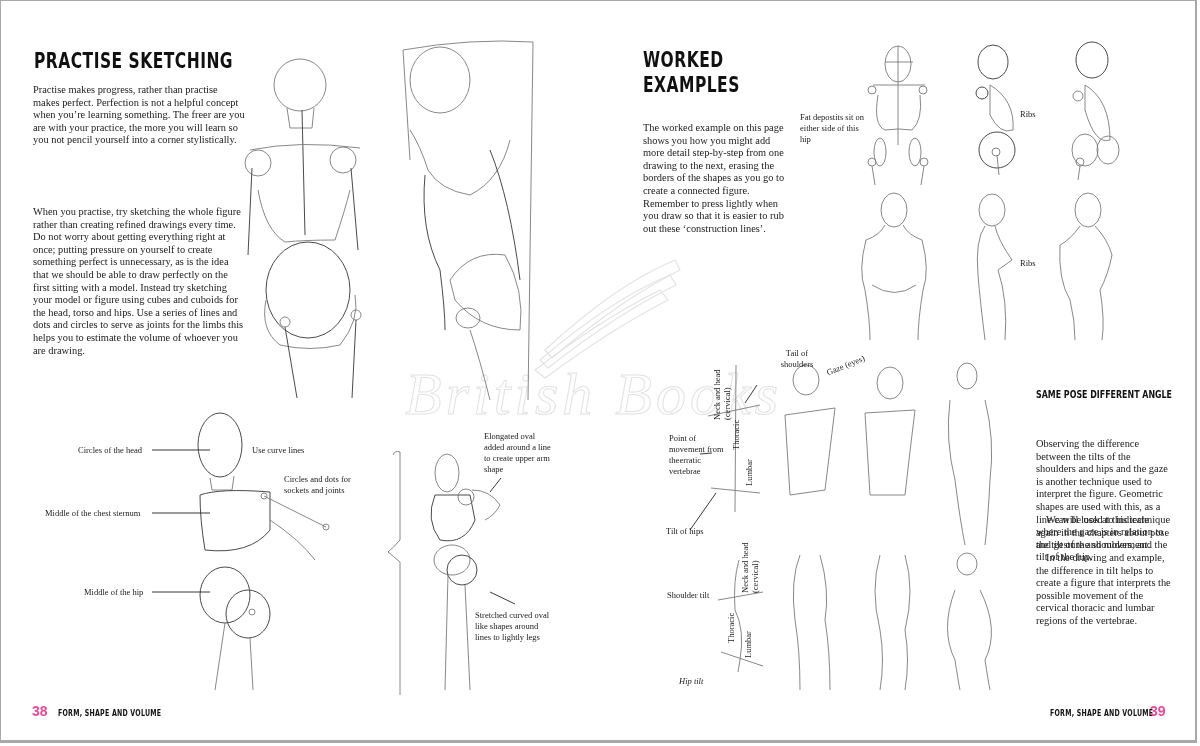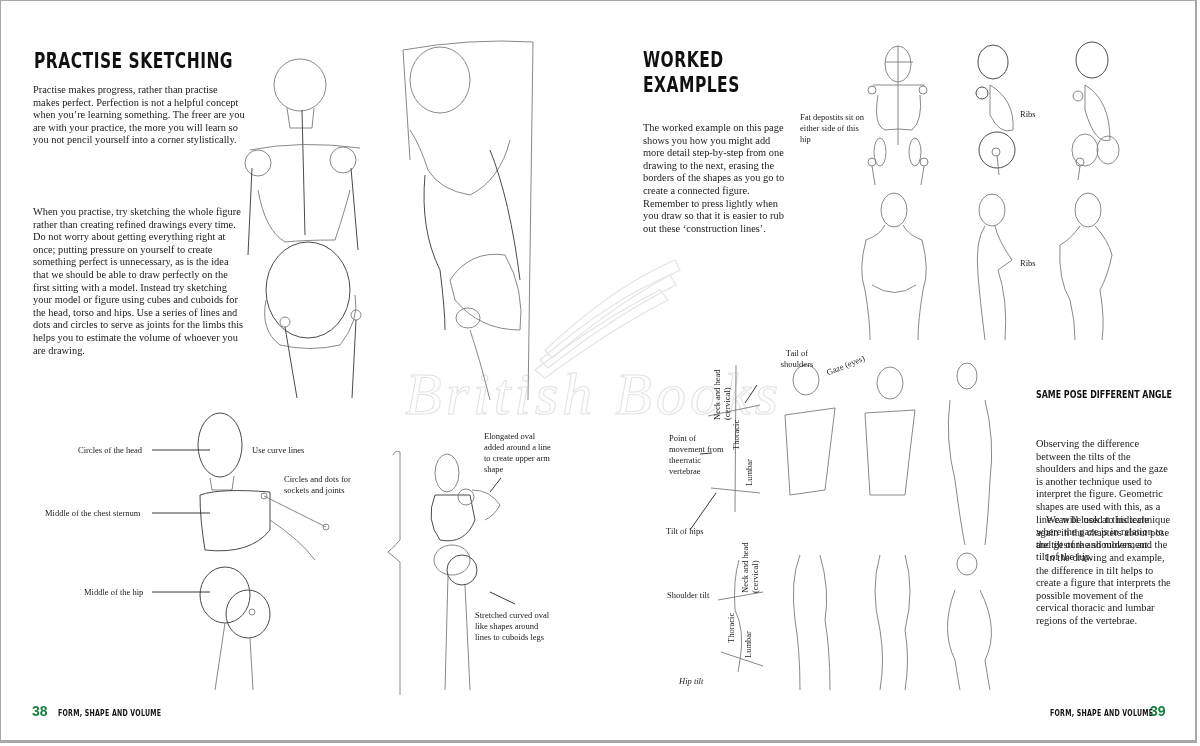--- a/index.html
+++ b/index.html
@@ -4,21 +4,21 @@
 <style>
   html,body{margin:0;padding:0;}
   body{width:1200px;height:746px;background:#ffffff;position:relative;overflow:hidden;
        font-family:"Liberation Serif","DejaVu Serif",serif;color:#1a1a1a;}
   .frame{position:absolute;left:0;top:0;width:1197px;height:743px;border:1.5px solid #a8a8a8;border-right-width:2px;border-bottom-width:3px;box-sizing:border-box;}
   .abs{position:absolute;}
   .heading{font-family:"DejaVu Sans Condensed","DejaVu Sans",sans-serif;font-weight:bold;font-size:21px;letter-spacing:0.6px;color:#111;line-height:25px;transform:scaleX(0.82);transform-origin:left top;white-space:nowrap;}
   .body{font-size:10.4px;line-height:12.6px;color:#1a1a1a;}
   .lbl{font-size:8.5px;line-height:11px;color:#1a1a1a;white-space:nowrap;}
   .sub{font-family:"DejaVu Sans Condensed","DejaVu Sans",sans-serif;font-weight:bold;font-size:11px;transform:scaleX(0.8);transform-origin:left top;white-space:nowrap;color:#111;}
-  .folio-num{font-family:"Liberation Sans",sans-serif;font-weight:bold;font-size:14px;color:#15803d;}
+  .folio-num{font-family:"Liberation Sans",sans-serif;font-weight:bold;font-size:14px;color:#ec4899;}
   .folio-txt{font-family:"DejaVu Sans Condensed","DejaVu Sans",sans-serif;font-weight:bold;font-size:8.5px;letter-spacing:0.3px;transform:scaleX(0.82);transform-origin:left top;white-space:nowrap;color:#111;}
   svg.sk{position:absolute;left:0;top:0;width:1200px;height:746px;pointer-events:none;}
   svg.sk path, svg.sk ellipse, svg.sk circle, svg.sk line{fill:none;stroke:#7a7a7a;stroke-width:0.9;}
   svg.sk .dark{stroke:#4a4a4a;stroke-width:1;}
   svg.sk .arrow{stroke:#222;stroke-width:0.9;}
   svg.sk .wm{stroke:#e3e3e3;stroke-width:1.2;}
   .wmtext{position:absolute;left:405px;top:360px;font-family:"Liberation Serif",serif;font-style:italic;font-size:60px;color:transparent;-webkit-text-stroke:1px #e2e2e2;white-space:nowrap;letter-spacing:4px;}
   .rot{transform:rotate(-90deg);transform-origin:left top;white-space:nowrap;font-size:8.5px;line-height:10px;}
 </style>
 </head>
@@ -186,21 +186,21 @@
 <div class="abs heading" style="left:34px;top:49px;">PRACTISE SKETCHING</div>
 <div class="abs body" style="left:33px;top:84px;width:212px;">Practise makes progress, rather than practise makes perfect. Perfection is not a helpful concept when you’re learning something. The freer are you are with your practice, the more you will learn so you not pencil yourself into a corner stylistically.</div>
 <div class="abs body" style="left:33px;top:206px;width:212px;">When you practise, try sketching the whole figure rather than creating refined drawings every time. Do not worry about getting everything right at once; putting pressure on yourself to create something perfect is unnecessary, as is the idea that we should be able to draw perfectly on the first sitting with a model. Instead try sketching your model or figure using cubes and cuboids for the head, torso and hips. Use a series of lines and dots and circles to serve as joints for the limbs this helps you to estimate the volume of whoever you are drawing.</div>
 
 <div class="abs lbl" style="left:78px;top:445px;">Circles of the head</div>
 <div class="abs lbl" style="left:252px;top:445px;">Use curve lines</div>
 <div class="abs lbl" style="left:284px;top:474px;width:80px;white-space:normal;">Circles and dots for sockets and joints</div>
 <div class="abs lbl" style="left:45px;top:508px;">Middle of the chest sternum</div>
 <div class="abs lbl" style="left:84px;top:587px;">Middle of the hip</div>
 <div class="abs lbl" style="left:484px;top:431px;width:70px;white-space:normal;">Elongated oval added around a line to create upper arm shape</div>
-<div class="abs lbl" style="left:475px;top:610px;width:75px;white-space:normal;">Stretched curved oval like shapes around lines to cuboids legs</div>
+<div class="abs lbl" style="left:475px;top:610px;width:75px;white-space:normal;">Stretched curved oval like shapes around lines to lightly legs</div>
 
 <div class="abs folio-num" style="left:32px;top:703px;">38</div>
 <div class="abs folio-txt" style="left:58px;top:708px;">FORM, SHAPE AND VOLUME</div>
 
 <div class="abs heading" style="left:643px;top:48px;">WORKED</div>
 <div class="abs heading" style="left:643px;top:73px;">EXAMPLES</div>
 <div class="abs body" style="left:643px;top:106px;width:150px;margin-top:16px;">The worked example on this page shows you how you might add more detail step-by-step from one drawing to the next, erasing the borders of the shapes as you go to create a connected figure. Remember to press lightly when you draw so that it is easier to rub out these ‘construction lines’.</div>
 
 <div class="abs lbl" style="left:800px;top:112px;width:70px;white-space:normal;">Fat depostits sit on either side of this hip</div>
 <div class="abs lbl" style="left:1020px;top:109px;">Ribs</div>

